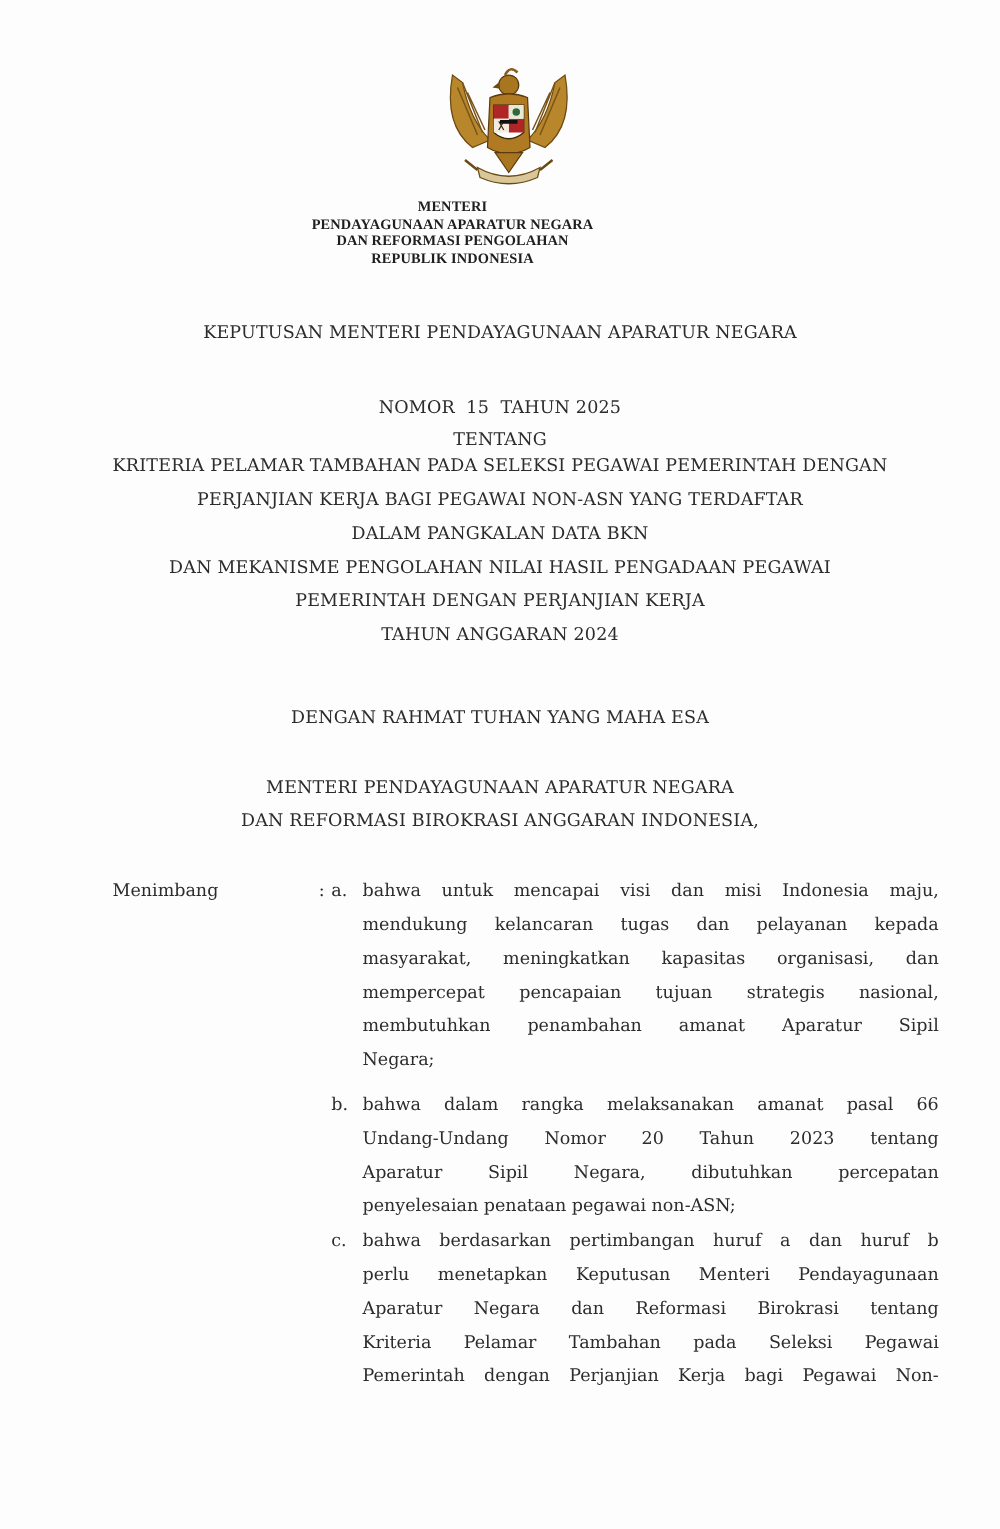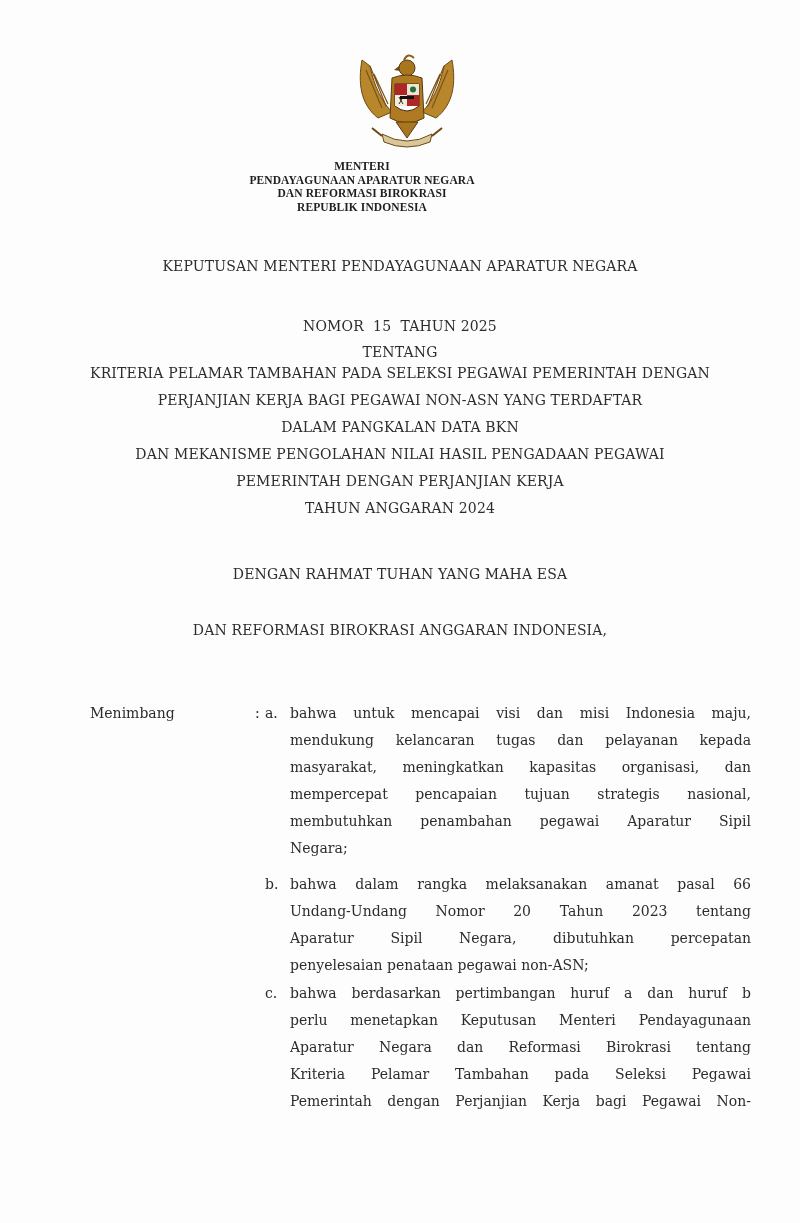--- a/index.html
+++ b/index.html
@@ -146,21 +146,21 @@
 
     <path d="M44 70 L 55 86 L 66 70 Z" fill="#a8761e" stroke="#5a3b10" stroke-width="1"></path>
 
     <path d="M30 82 Q 55 96, 80 82 L 78 90 Q 55 100, 32 90 Z" fill="#d9c79a" stroke="#6b4a14" stroke-width="1"></path>
     <path d="M20 76 L 30 84 M 90 76 L 80 84" stroke="#6b4a14" stroke-width="2"></path>
   </svg>
 
   <div class="letterhead">
     <div>MENTERI</div>
     <div>PENDAYAGUNAAN APARATUR NEGARA</div>
-    <div>DAN REFORMASI BIROKRASI</div>
+    <div>DAN REFORMASI PENGOLAHAN</div>
     <div>REPUBLIK INDONESIA</div>
   </div>
 
   <div class="center-block title-block">
     <div>KEPUTUSAN MENTERI PENDAYAGUNAAN APARATUR NEGARA</div>
     <div style="white-space:pre;margin-top:33px;">NOMOR  15  TAHUN 2025</div>
     <div>TENTANG</div>
   </div>
 
   <div class="center-block subject-block">
@@ -170,35 +170,36 @@
     <div>DAN MEKANISME PENGOLAHAN NILAI HASIL PENGADAAN PEGAWAI</div>
     <div>PEMERINTAH DENGAN PERJANJIAN KERJA</div>
     <div>TAHUN ANGGARAN 2024</div>
   </div>
 
   <div class="center-block invocation">
     <div>DENGAN RAHMAT TUHAN YANG MAHA ESA</div>
   </div>
 
   <div class="center-block minister-block">
+    <div>MENTERI PENDAYAGUNAAN APARATUR NEGARA</div>
     <div>DAN REFORMASI BIROKRASI ANGGARAN INDONESIA,</div>
   </div>
 
   <div class="considering">
     <div class="label-menimbang">Menimbang</div>
     <div class="colon">:</div>
 
     <div class="clause clause-a">
       <div class="marker">a.</div>
       <div class="text">
         <span class="line">bahwa untuk mencapai visi dan misi Indonesia maju,</span>
         <span class="line">mendukung kelancaran tugas dan pelayanan kepada</span>
         <span class="line">masyarakat, meningkatkan kapasitas organisasi, dan</span>
         <span class="line">mempercepat pencapaian tujuan strategis nasional,</span>
-        <span class="line">membutuhkan penambahan pegawai Aparatur Sipil</span>
+        <span class="line">membutuhkan penambahan amanat Aparatur Sipil</span>
         <span class="line last">Negara;</span>
       </div>
     </div>
 
     <div class="clause clause-b">
       <div class="marker">b.</div>
       <div class="text">
         <span class="line">bahwa dalam rangka melaksanakan amanat pasal 66</span>
         <span class="line">Undang-Undang Nomor 20 Tahun 2023 tentang</span>
         <span class="line">Aparatur Sipil Negara, dibutuhkan percepatan</span>

